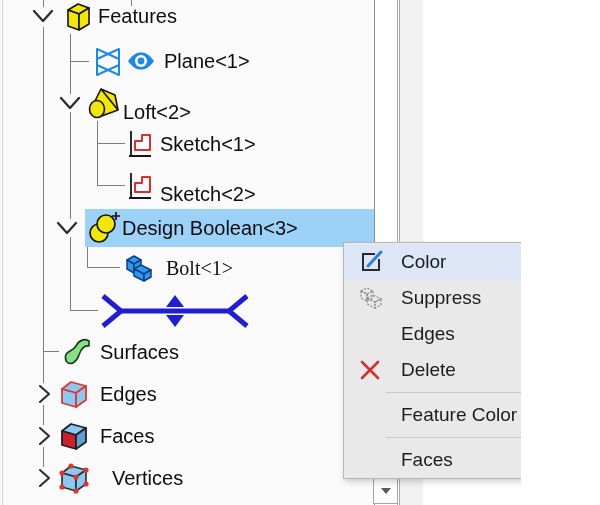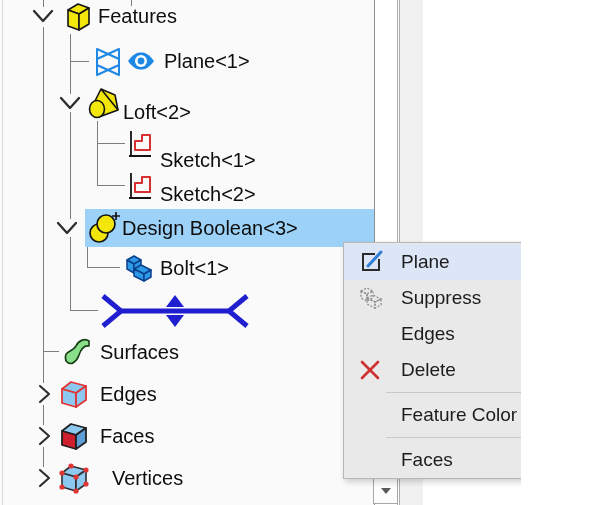--- a/index.html
+++ b/index.html
@@ -205,24 +205,24 @@
             <circle cx="3" cy="24" r="2.6"></circle>
             <circle cx="17" cy="28" r="2.6"></circle>
             <circle cx="27" cy="21" r="2.6"></circle>
           </g>
         </svg>
     </div>
 
     <span class="tlbl" style="left:98px;top:16px;">Features</span>
     <span class="tlbl" style="left:164px;top:61px;">Plane&lt;1&gt;</span>
     <span class="tlbl" style="left:123px;top:112px;">Loft&lt;2&gt;</span>
-    <span class="tlbl" style="left:160px;top:160px;">Sketch&lt;1&gt;</span>
+    <span class="tlbl" style="left:160px;top:144px;">Sketch&lt;1&gt;</span>
     <span class="tlbl" style="left:160px;top:194px;">Sketch&lt;2&gt;</span>
     <span class="tlbl" style="left:122px;top:228px;">Design Boolean&lt;3&gt;</span>
-    <span class="tlbl" style="left:160px;top:268px;">Bolt&lt;1&gt;</span>
+    <span class="tlbl" style="left:166px;top:268px;font-family:Liberation Serif, serif;">Bolt&lt;1&gt;</span>
     <span class="tlbl" style="left:100px;top:352px;">Surfaces</span>
     <span class="tlbl" style="left:100px;top:394px;">Edges</span>
     <span class="tlbl" style="left:100px;top:436px;">Faces</span>
     <span class="tlbl" style="left:112px;top:478px;">Vertices</span>
   </div>
 
   <div class="b374"></div>
   <div class="track"></div>
   <div class="b397"></div>
   <div class="b399"></div>
@@ -236,21 +236,21 @@
   </div>
 
   <div class="menu">
     <div class="mi hl2">
       <span class="mic">
         <svg width="26" height="26" viewBox="0 0 26 26">
           <path d="M18,5 L6,5 L6,21 L22,21 L22,10" fill="none" stroke="#2b2b2b" stroke-width="2"></path>
           <path d="M11,17 L24,3" stroke="#2f7fd6" stroke-width="3" stroke-linecap="round"></path>
           </svg>
       </span>
-      <span class="mlb">Plane</span>
+      <span class="mlb">Color</span>
     </div>
     <div class="mi">
       <span class="mic">
         <svg width="26" height="28" viewBox="0 0 26 28">
             <g fill="none" stroke="#8f8f8f" stroke-width="1.3" stroke-dasharray="2,1.6">
           <path d="M4,7 L10,4 L16,7 L10,10 Z"></path>
               <path d="M4,7 L10,10 L10,17 L4,14 Z"></path>
               <path d="M10,10 L16,7 L16,14 L10,17 Z"></path>
           <path d="M10,14 L16,11 L24,15 L18,18 Z"></path>
               <path d="M10,14 L18,18 L18,24 L10,20 Z"></path>

